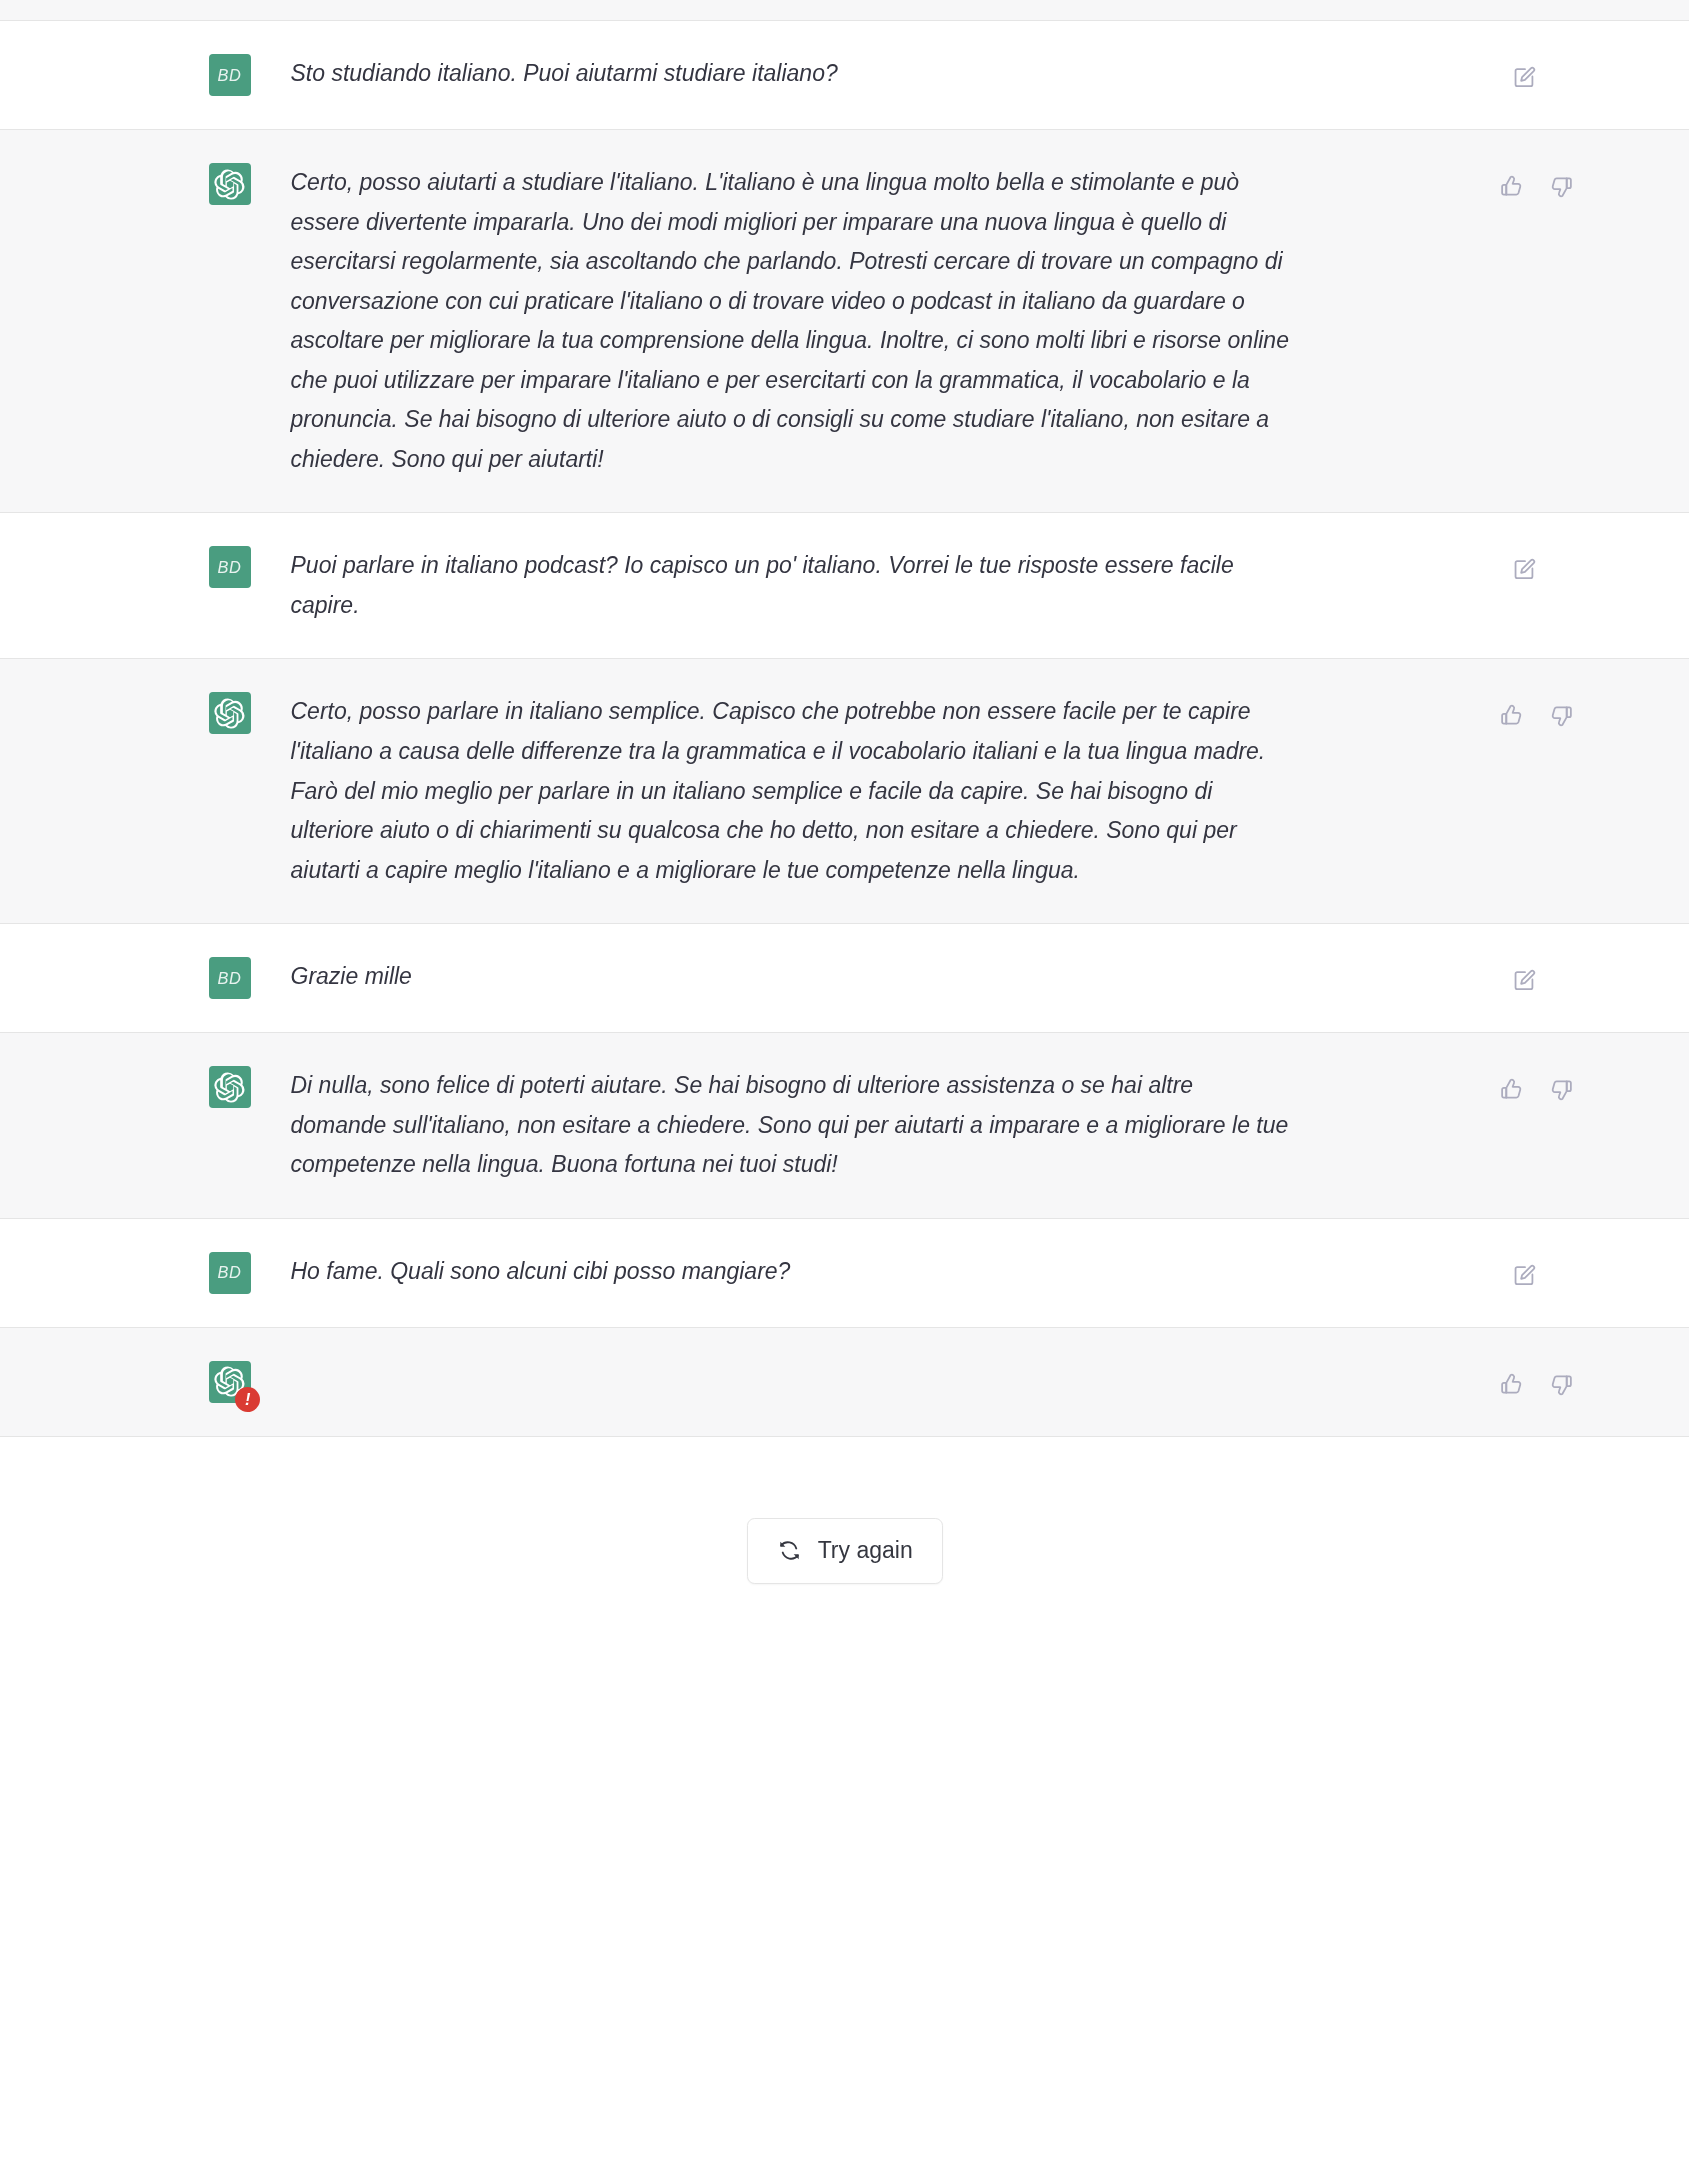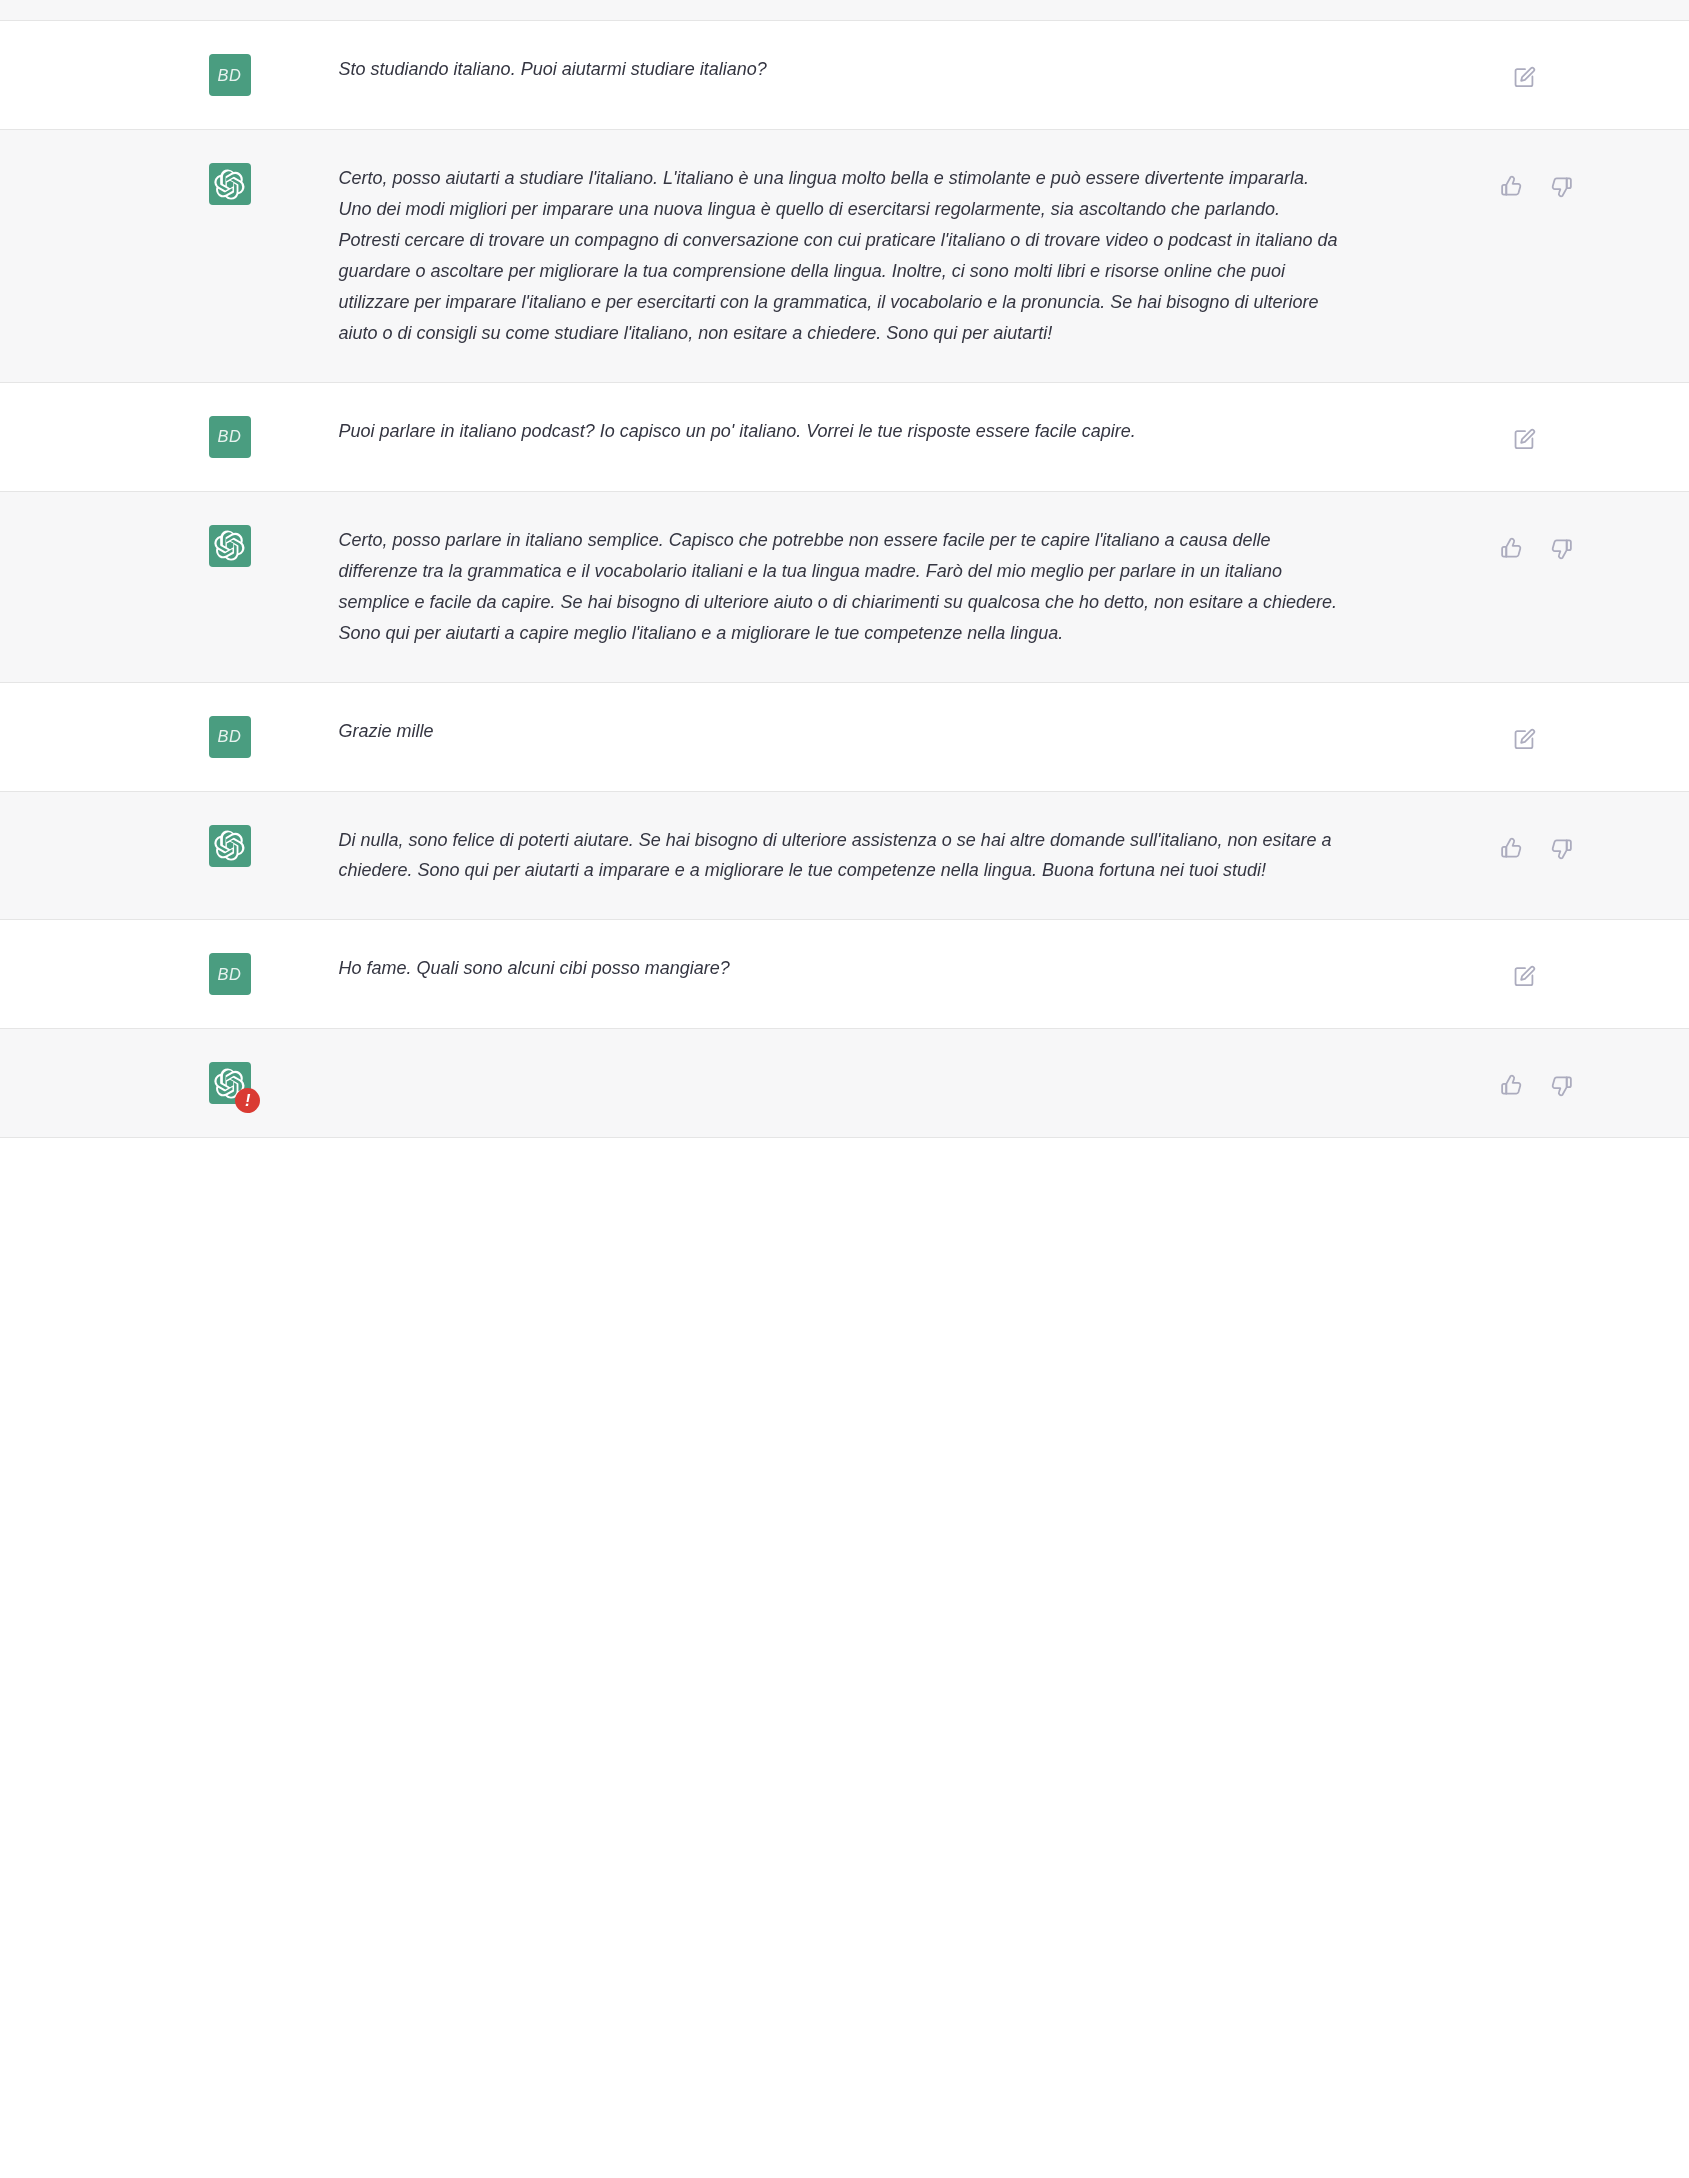--- a/index.html
+++ b/index.html
@@ -79,24 +79,24 @@
     font-size: 16.4px;
     font-weight: bold;
     line-height: 25px;
     text-align: center;
     font-family: "Liberation Sans", sans-serif;
   }
 
   
   .body {
     flex: 1 1 auto;
-    margin-left: 88px;
+    margin-left: 40px;
     max-width: 1004px;
     color: #343541;
-    font-size: 18px;
+    font-size: 23px;
     line-height: 1.72;
     word-wrap: break-word;
     white-space: pre-wrap;
   }
   .body.error { color: #e0524b; }
 
   
   .actions {
     position: absolute;
     right: 7.7px;
@@ -369,15 +369,28 @@
                   <path class="ico-stroke" d="M17 13.5V4.2h2.4A1.6 1.6 0 0 1 21 5.8v6.1a1.6 1.6 0 0 1-1.6 1.6Z"></path>
                   <path class="ico-stroke" d="M17 13.5l-4.2 7.6a2.3 2.3 0 0 1-3.2-2.9l1.3-3.6H5.7a2.2 2.2 0 0 1-2.1-2.8l1.7-6.1A2.2 2.2 0 0 1 7.4 4.2H17Z"></path>
                 </svg>
               </span>
             </button>
           </div>
         </div>
       </div>
     </div>
 
+  <div class="footer">
+    <button class="try-again">
+      <span>
+        <svg viewBox="0 0 24 24" aria-hidden="true">
+          <path class="refresh-stroke" d="M4 7a8.5 8.5 0 0 1 14.5 3"></path>
+          <path class="refresh-stroke" d="M20 17a8.5 8.5 0 0 1-14.5-3"></path>
+          <path class="refresh-fill" d="M3.2 3.6 L3.2 8.4 L8 8.4 Z"></path>
+          <path class="refresh-fill" d="M20.8 20.4 L20.8 15.6 L16 15.6 Z"></path>
+        </svg>
+      </span>
+      <span>Try again</span>
+    </button>
+  </div>
 
 </div>
 
 
 </body></html>

